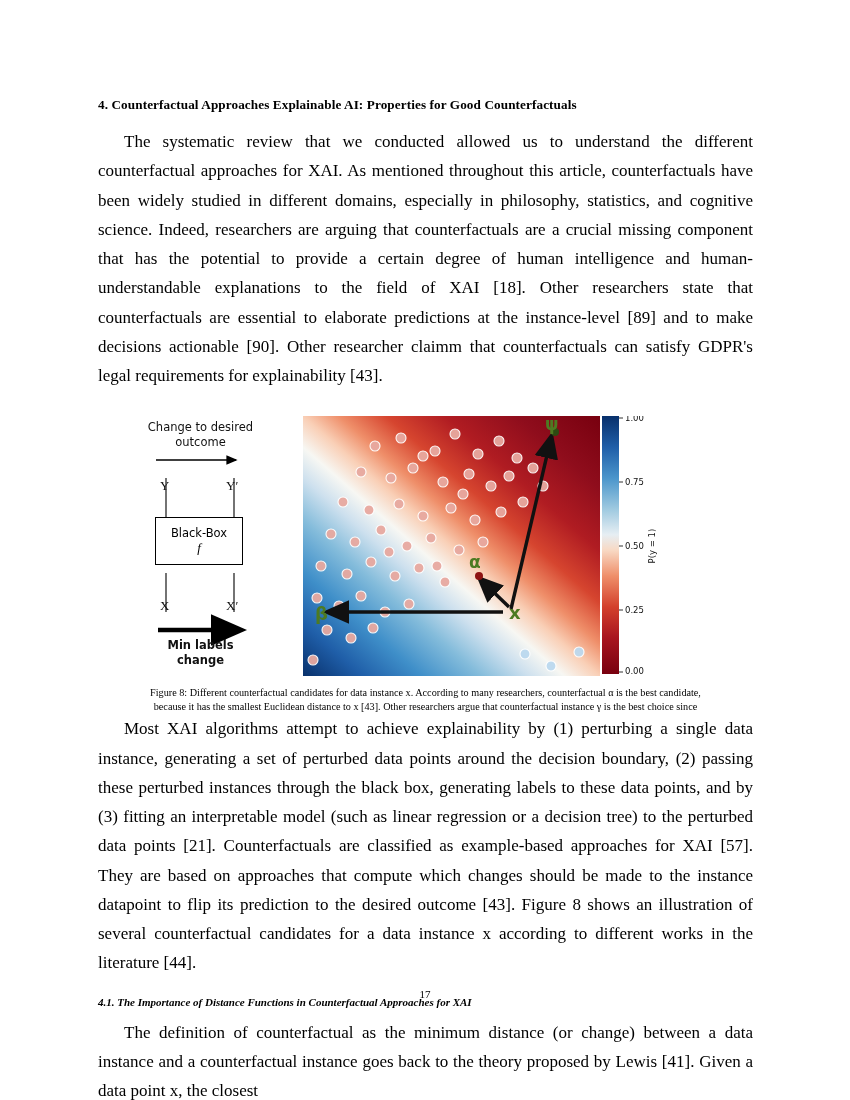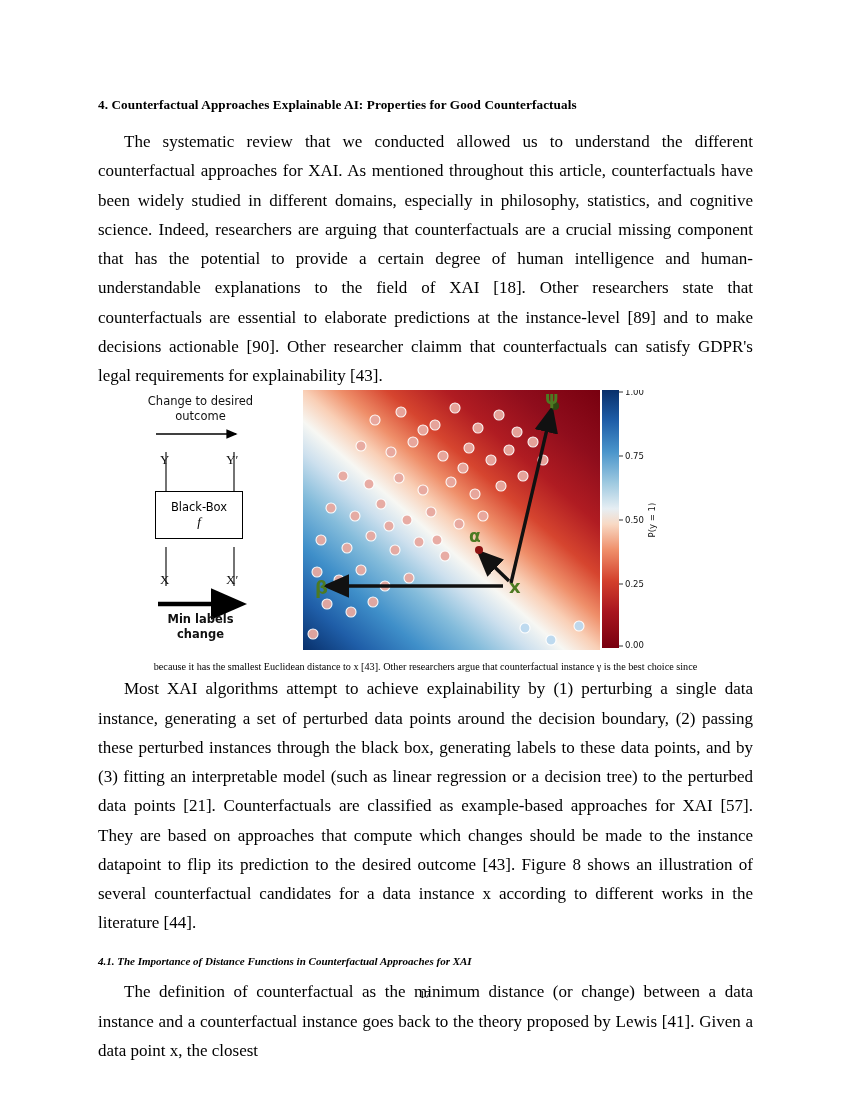--- a/index.html
+++ b/index.html
@@ -42,21 +42,21 @@
     text-align: justify;
     text-justify: inter-word;
     hyphens: manual;
   }
   p.body.indent {
     text-indent: 26px;
   }
 
   
   .figure {
-    margin: 0 0 0 0;
+    margin: 26px 0 0 0;
     width: 655px;
   }
   .fig-row {
     display: flex;
     align-items: flex-start;
     justify-content: flex-start;
   }
   .diagram {
     width: 205px;
     height: 260px;
@@ -332,20 +332,21 @@
               <text x="25" y="133">0.50</text>
               <text x="25" y="197">0.25</text>
               <text x="25" y="258">0.00</text>
             </g>
             <text x="55" y="130" font-family="DejaVu Sans, sans-serif" font-size="8.5" fill="#111" transform="rotate(-90 55 130)" text-anchor="middle">P(y = 1)</text>
           </svg>
         </div>
       </div>
 
       <div class="fig-caption">
+        <div>Figure 8: Different counterfactual candidates for data instance x. According to many researchers, counterfactual α is the best candidate,</div>
         <div>because it has the smallest Euclidean distance to x [43]. Other researchers argue that counterfactual instance γ is the best choice since</div>
       </div>
     </div>
 
     <p class="body indent gap-top">Most XAI algorithms attempt to achieve explainability by (1) perturbing a single data instance, generating a set of perturbed data points around the decision boundary, (2) passing these perturbed instances through the black box, generating labels to these data points, and by (3) fitting an interpretable model (such as linear regression or a decision tree) to the perturbed data points [21]. Counterfactuals are classified as example-based approaches for XAI [57]. They are based on approaches that compute which changes should be made to the instance datapoint to flip its prediction to the desired outcome [43]. Figure 8 shows an illustration of several counterfactual candidates for a data instance x according to different works in the literature [44].</p>
 
     <h3 class="sub-title">4.1.  The Importance of Distance Functions in Counterfactual Approaches for XAI</h3>
 
     <p class="body indent">The definition of counterfactual as the minimum distance (or change) between a data instance and a counterfactual instance goes back to the theory proposed by Lewis [41]. Given a data point x, the closest</p>
   </div>

